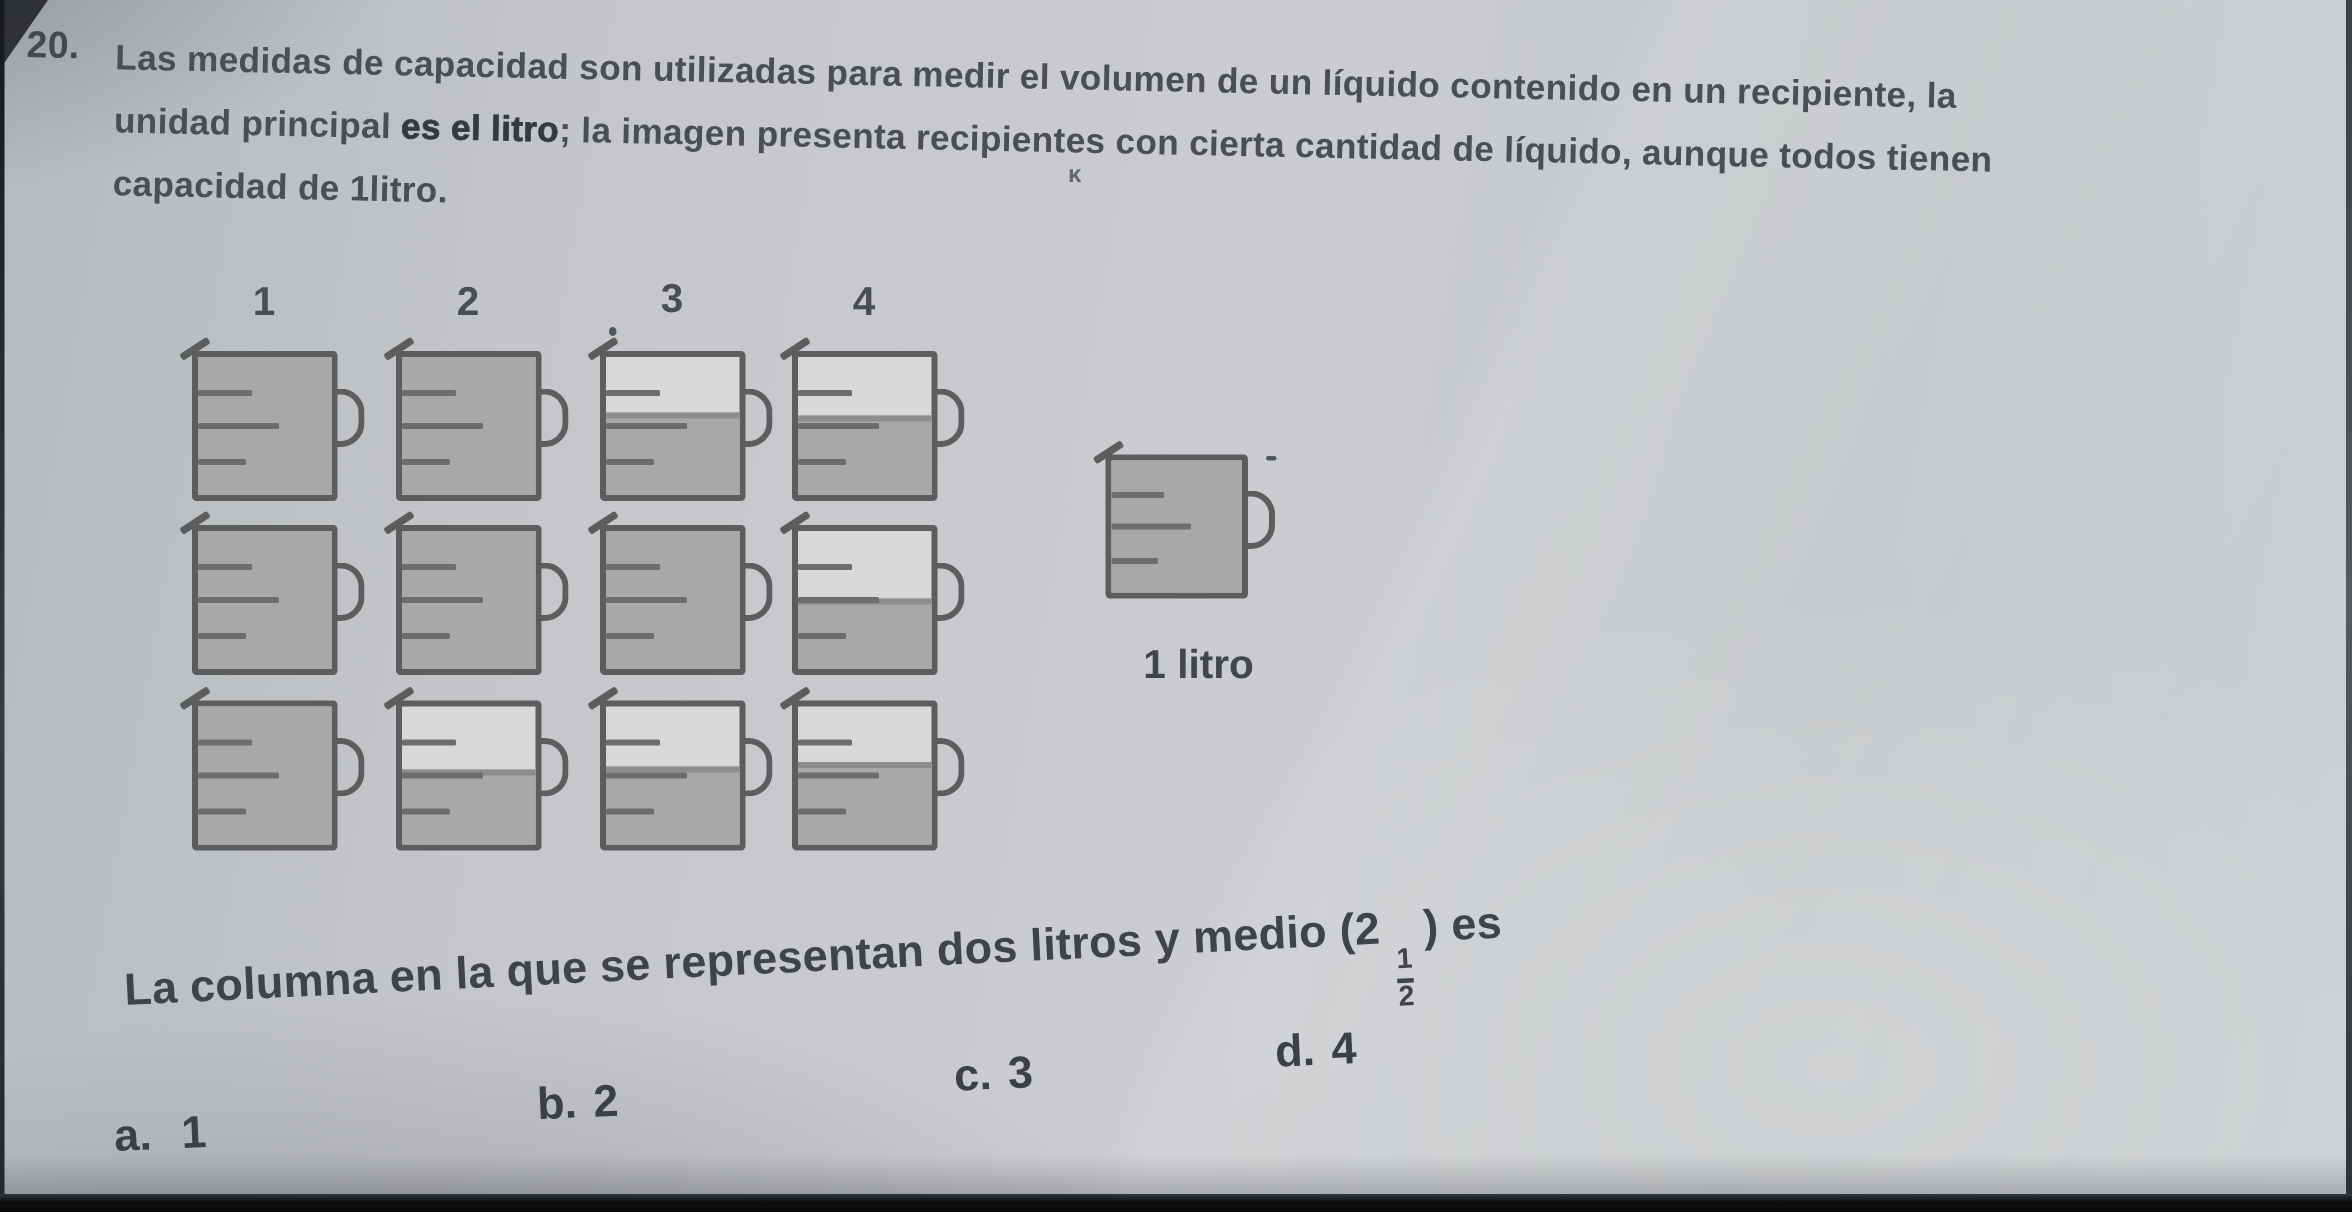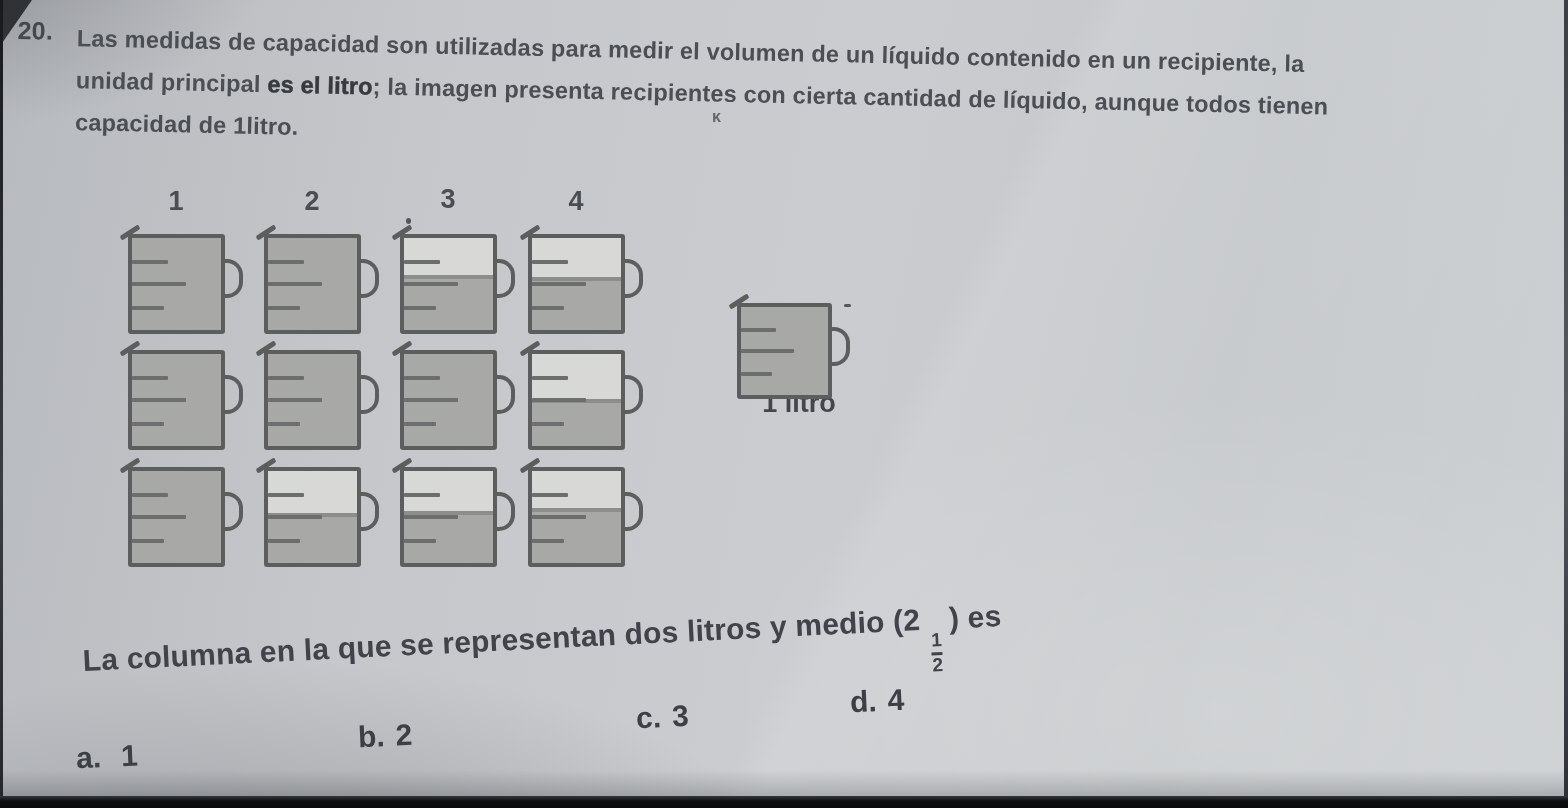--- a/index.html
+++ b/index.html
@@ -174,21 +174,21 @@
         <div class="spout"></div>
         <div class="handle"></div>
         <div class="fill partial" style="height: 55%;"></div>
         <div class="tick t1"></div>
         <div class="tick t2"></div>
         <div class="tick t3"></div>
       </div>
     </div>
 
   <div id="ref-slot">
-    <div class="abs ref-label" style="left:799px;top:388px;">1 litro</div>
+    <div class="abs ref-label" style="left:799px;top:428px;">1 litro</div>
   <div class="jug" style="left: 737px; top: 303px; width: 95px; height: 96px;">
         <div class="spout"></div>
         <div class="handle"></div>
         <div class="fill" style="height: 100%;"></div>
         <div class="tick t1"></div>
         <div class="tick t2"></div>
         <div class="tick t3"></div>
       </div>
     </div>
 </div>

